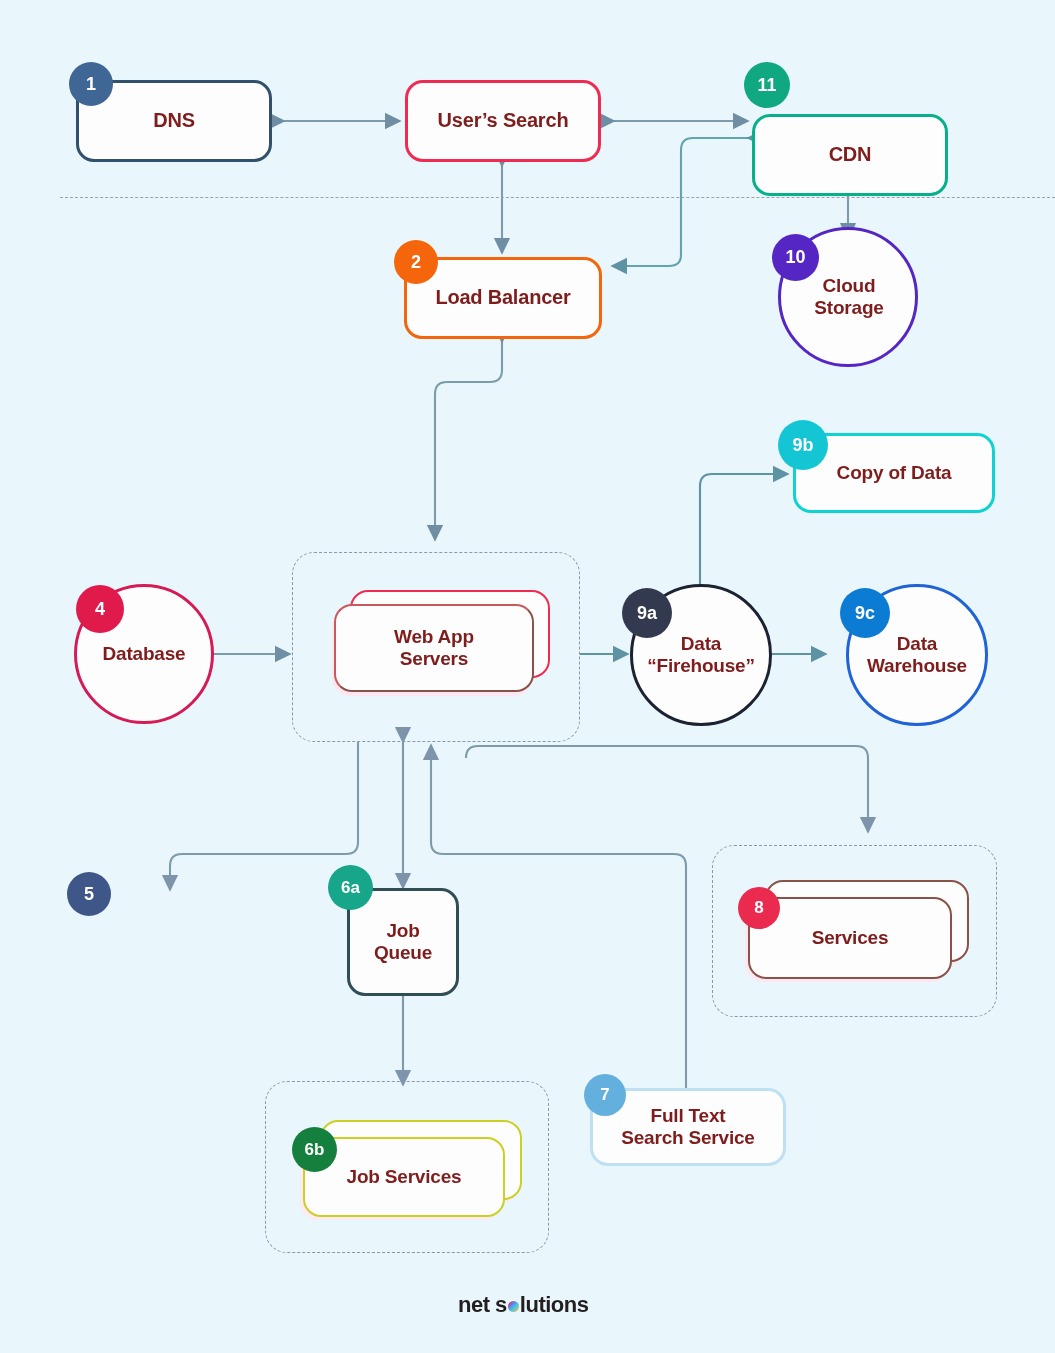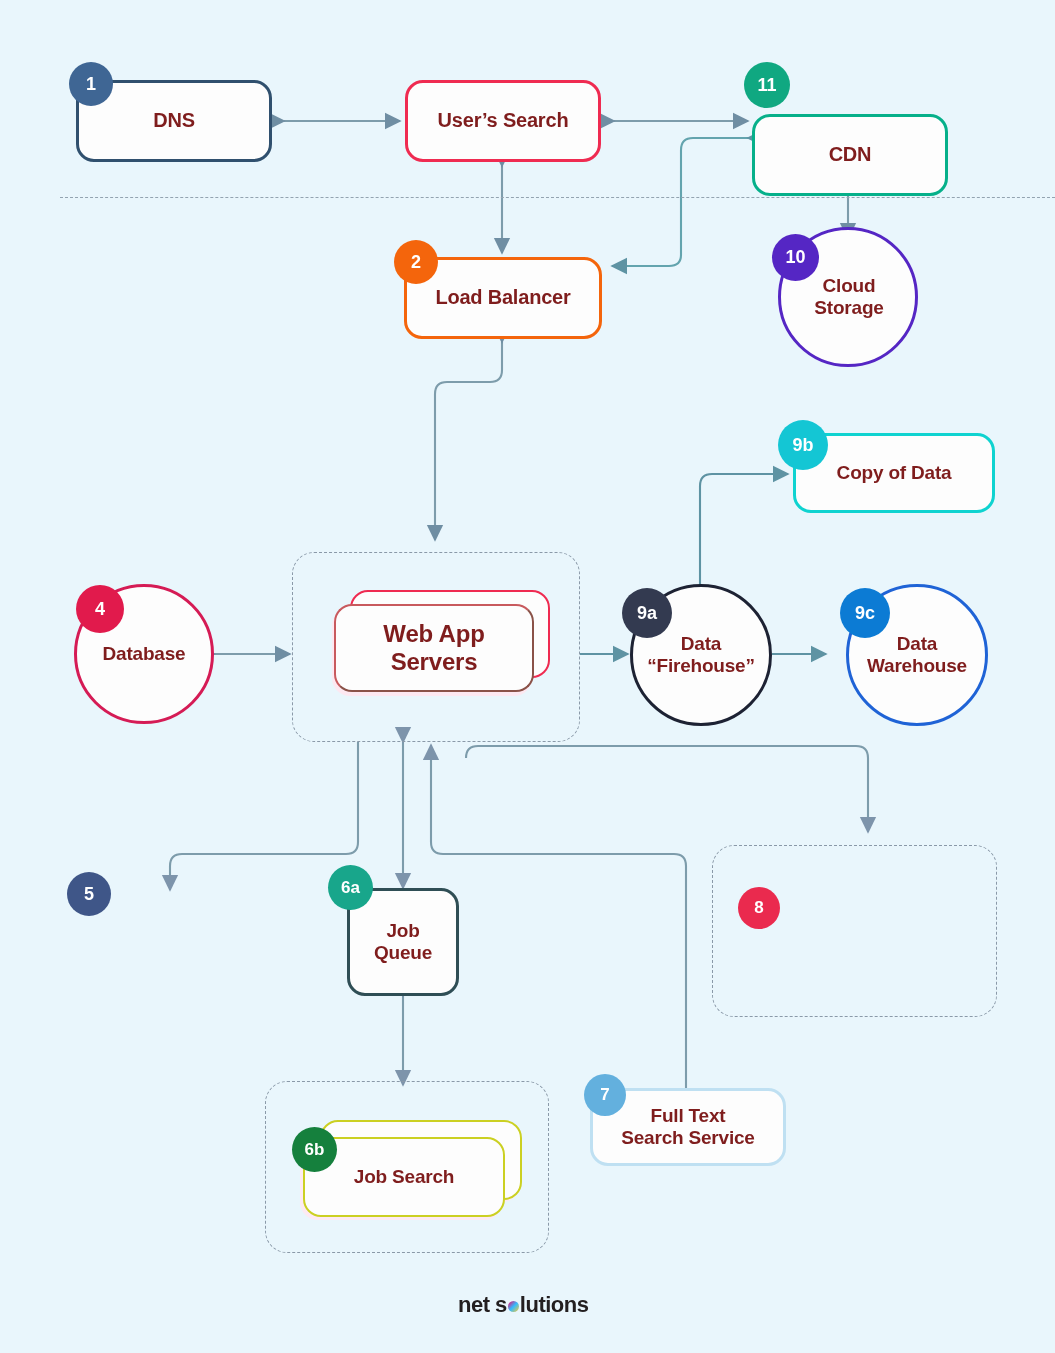--- a/index.html
+++ b/index.html
@@ -171,21 +171,21 @@
     <span>9b</span>
   </div>
 
   <div class="dashgroup" style="left:292px;top:552px;width:288px;height:190px;"></div>
 
   <div class="stack" style="left:330px;top:590px;width:220px;height:105px;">
     <div class="layer" style="left:20px;top:0;width:200px;height:88px;border:2.6px solid #ef2b51;"></div>
     <div class="layer" style="left:2px;top:18px;width:200px;height:88px;background:#fde8f1;"></div>
     <div class="layer" style="left:4px;top:14px;width:200px;height:88px;border:2.6px solid #c85a5e;border-right-color:#8a5248;border-bottom-color:#8a5248;"></div>
     <div class="node" style="left:4px;top:14px;width:200px;height:88px;">
-      <span class="label" style="font-size:24px;white-space:pre-line;">Web App
+      <span class="label" style="font-size:19px;white-space:pre-line;">Web App
 Servers</span>
     </div>
   </div>
 
   <div class="node circle" style="left:74px;top:584px;width:140px;height:140px;border-color:#d51b55;">
     <span class="label" style="font-size:19px;">Database</span>
   </div>
   <div class="badge" style="left:76px;top:585px;width:48px;height:48px;background:#e11a4c;font-size:18px;">
     <span>4</span>
   </div>
@@ -212,40 +212,49 @@
 
   <div class="node box" style="left:347px;top:888px;width:112px;height:108px;border-color:#2f4e55;">
     <span class="label" style="font-size:19px;white-space:pre-line;">Job
 Queue</span>
   </div>
   <div class="badge" style="left:328px;top:865px;width:45px;height:45px;background:#18a68b;font-size:17px;">
     <span>6a</span>
   </div>
 
   <div class="dashgroup" style="left:712px;top:845px;width:285px;height:172px;"></div>
+  <div class="stack" style="left:745px;top:880px;width:228px;height:105px;">
+    <div class="layer" style="left:18px;top:2px;width:204px;height:82px;background:#fde8f1;"></div>
+    <div class="layer" style="left:20px;top:0;width:204px;height:82px;border:2.6px solid #8a5248;"></div>
+    <div class="layer" style="left:0px;top:20px;width:204px;height:82px;background:#fde8f1;"></div>
+    <div class="layer" style="left:3px;top:17px;width:204px;height:82px;border:2.6px solid #8a5248;background:#fdfdfd;"></div>
+    <div class="node" style="left:3px;top:17px;width:204px;height:82px;">
+      <span class="label" style="font-size:19px;">Services</span>
+    </div>
+  </div>
   <div class="badge" style="left:738px;top:887px;width:42px;height:42px;background:#ea2a4e;font-size:17px;">
     <span>8</span>
   </div>
 
   <div class="node box" style="left:590px;top:1088px;width:196px;height:78px;border-color:#bfe0f2;">
     <span class="label" style="font-size:19px;white-space:pre-line;">Full Text
 Search Service</span>
   </div>
   <div class="badge" style="left:584px;top:1074px;width:42px;height:42px;background:#63b0de;font-size:17px;">
     <span>7</span>
   </div>
 
   <div class="dashgroup" style="left:265px;top:1081px;width:284px;height:172px;"></div>
   <div class="stack" style="left:300px;top:1120px;width:226px;height:105px;">
     <div class="layer" style="left:18px;top:2px;width:202px;height:80px;background:#fdeaf3;"></div>
     <div class="layer" style="left:20px;top:0;width:202px;height:80px;border:2.6px solid #cbd022;"></div>
     <div class="layer" style="left:0px;top:20px;width:202px;height:80px;background:#fdeaf3;"></div>
     <div class="layer" style="left:3px;top:17px;width:202px;height:80px;border:2.6px solid #cbd022;background:#fdfdfd;"></div>
     <div class="node" style="left:3px;top:17px;width:202px;height:80px;">
-      <span class="label" style="font-size:19px;">Job Search</span>
+      <span class="label" style="font-size:19px;">Job Services</span>
     </div>
   </div>
   <div class="badge" style="left:292px;top:1127px;width:45px;height:45px;background:#15803d;font-size:17px;">
     <span>6b</span>
   </div>
 
   <div class="logo" style="left:458px;top:1292px;font-size:22px;">
     <span>net s</span>
       <span class="dot"></span>
       <span>lutions</span>

